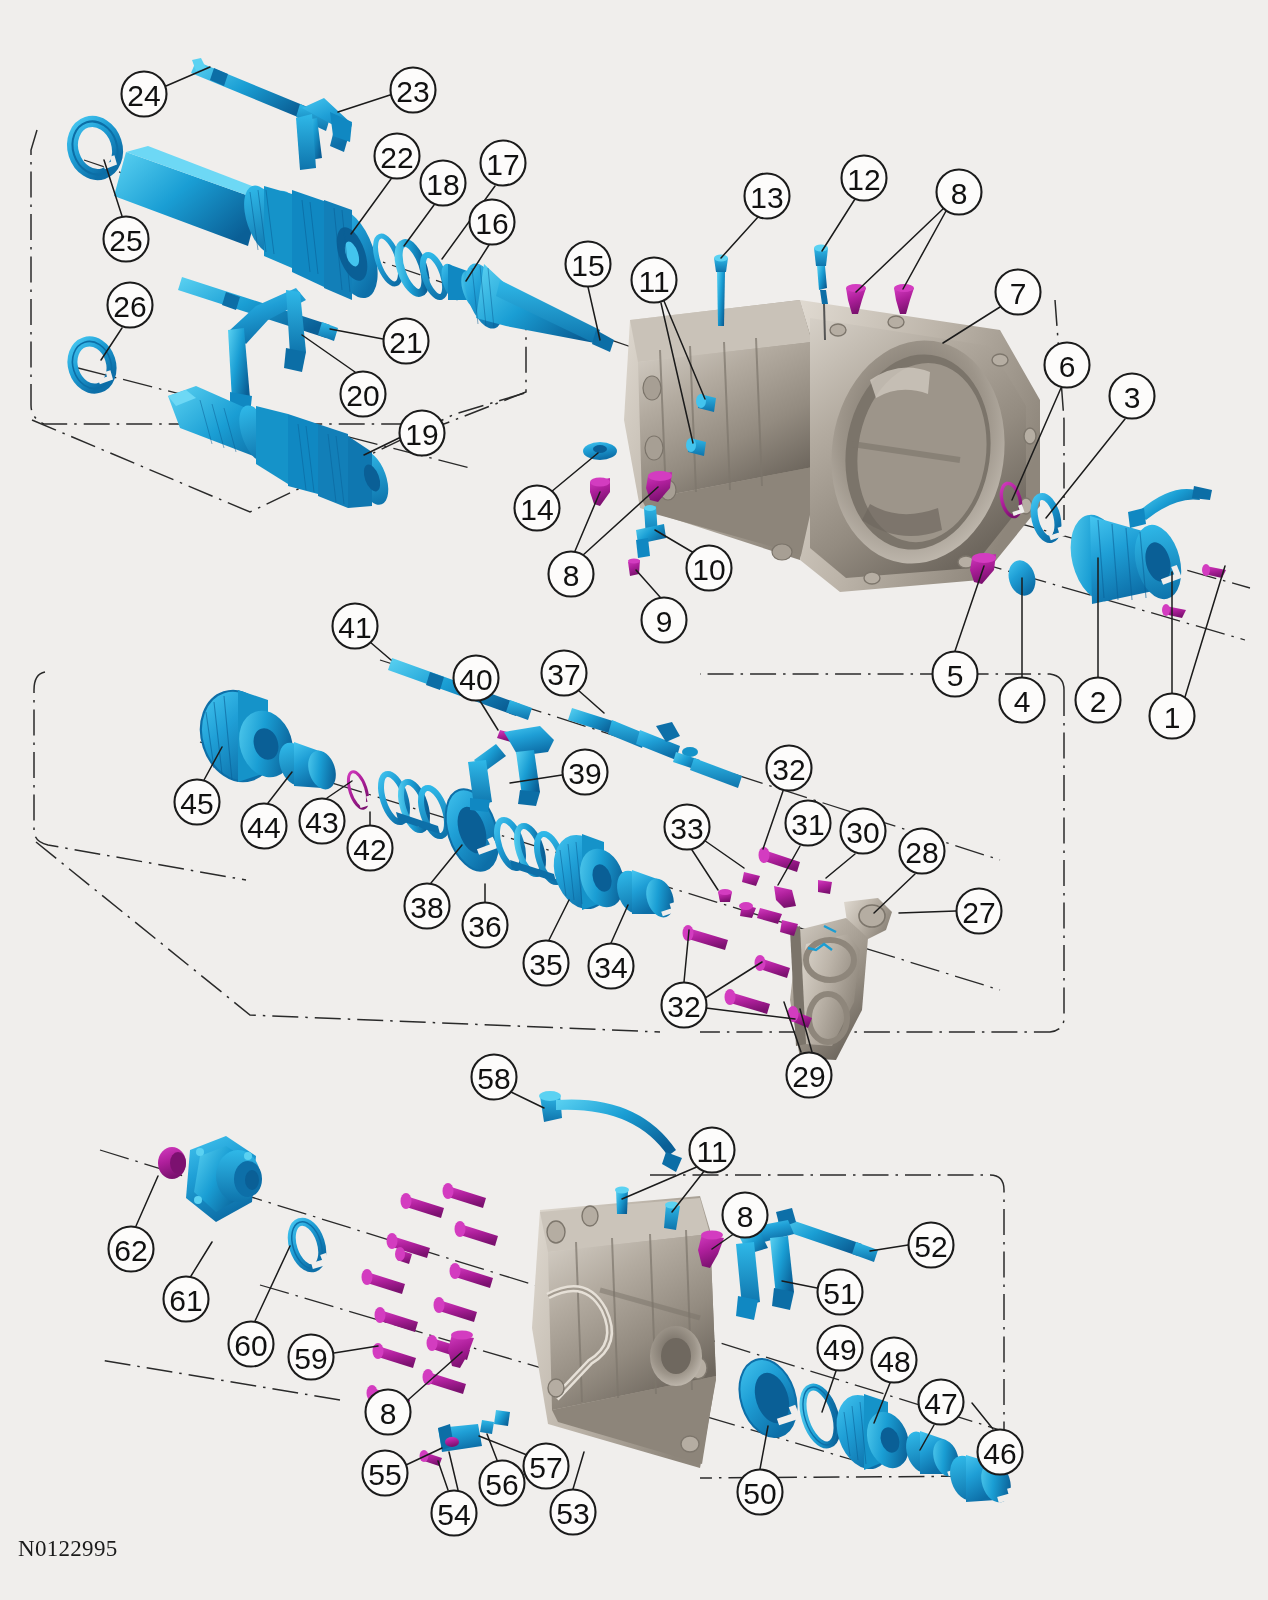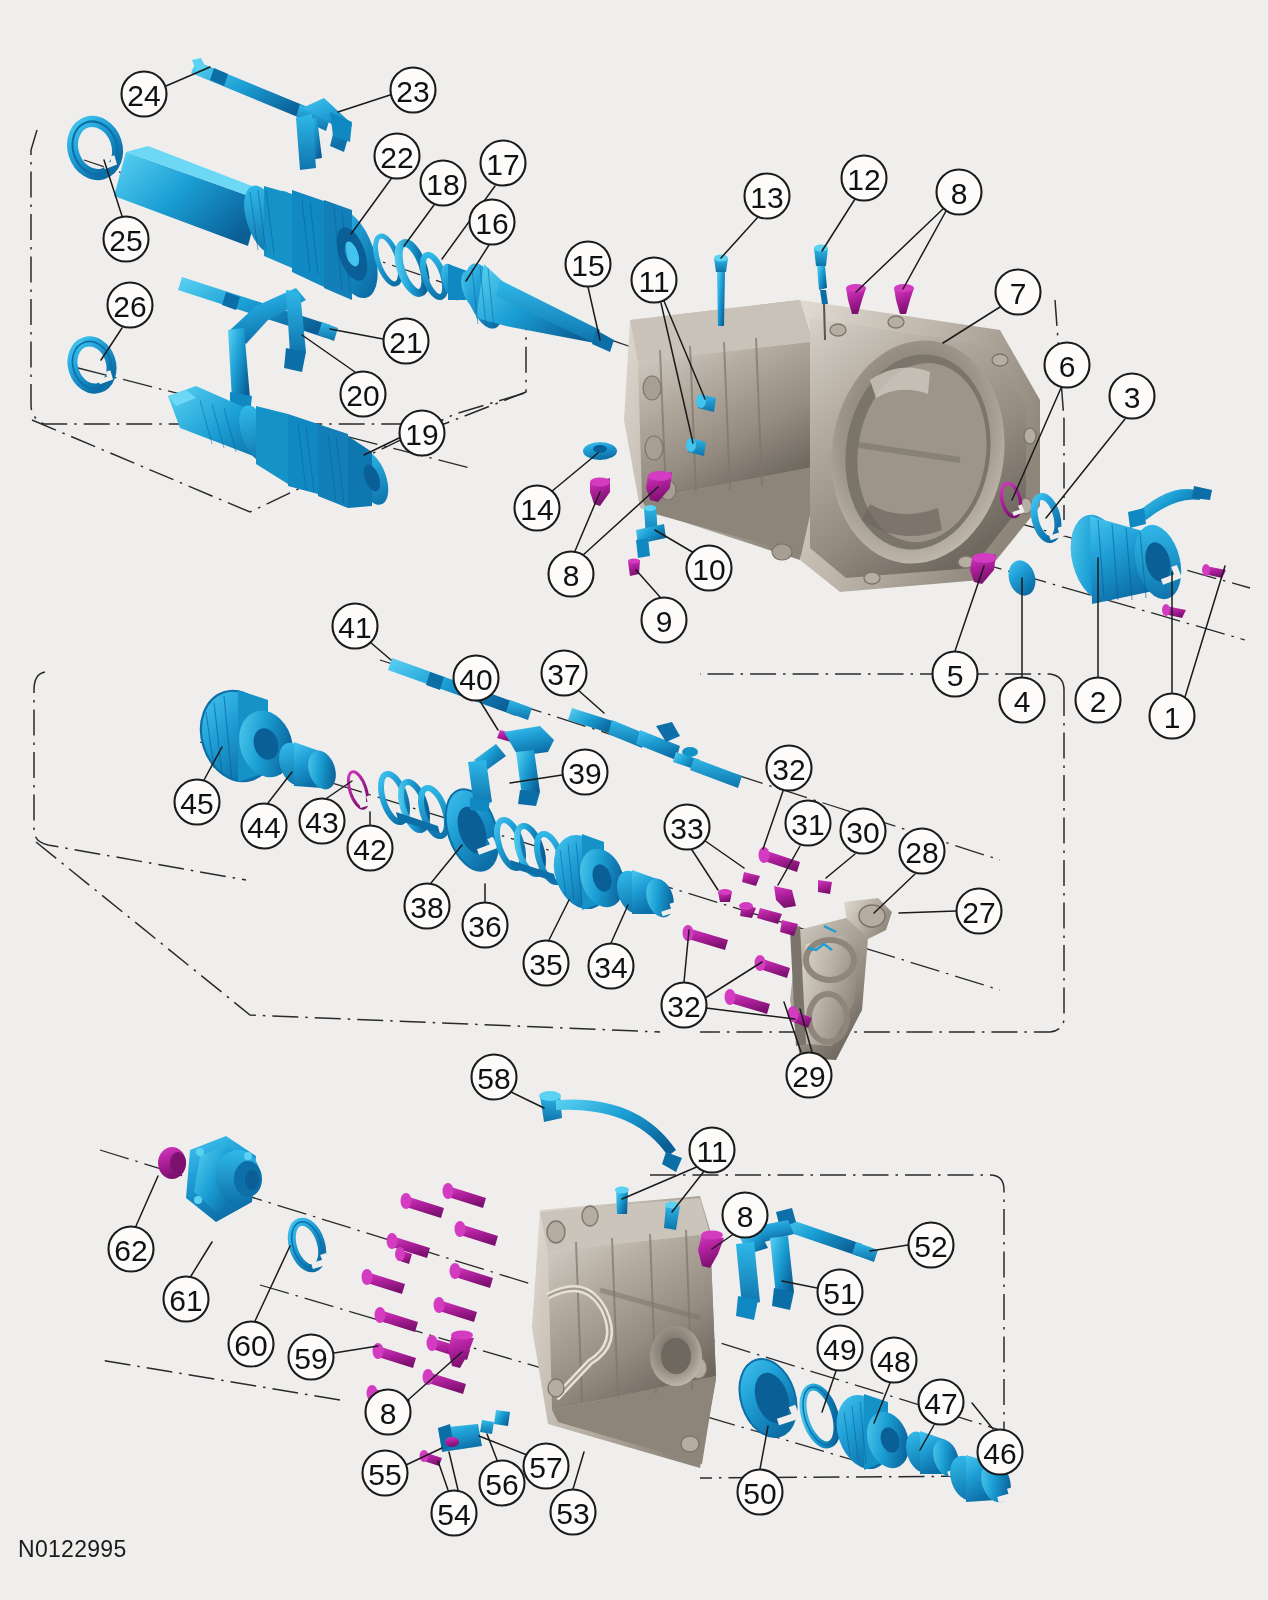--- a/index.html
+++ b/index.html
@@ -21,21 +21,21 @@
   .groupline{
     stroke:#2a2a2a;stroke-width:1.5;fill:none;
     stroke-dasharray:26 7 2.5 7;stroke-linecap:butt;
   }
   .axisline{
     stroke:#2a2a2a;stroke-width:1.3;fill:none;
     stroke-dasharray:30 7 2.5 7;
   }
   #figure-id{
     position:absolute;left:18px;top:1536px;
-    font-family:Liberation Sans, sans-serif;
+    font-family:Liberation Serif, serif;
     font-size:23px;color:#1b1b1b;letter-spacing:0.3px;
     user-select:text;
   }
 </style>
 </head>
 <body>
 
 <div id="stage">
 
   <svg class="layer" id="art" viewBox="0 0 1268 1600">

